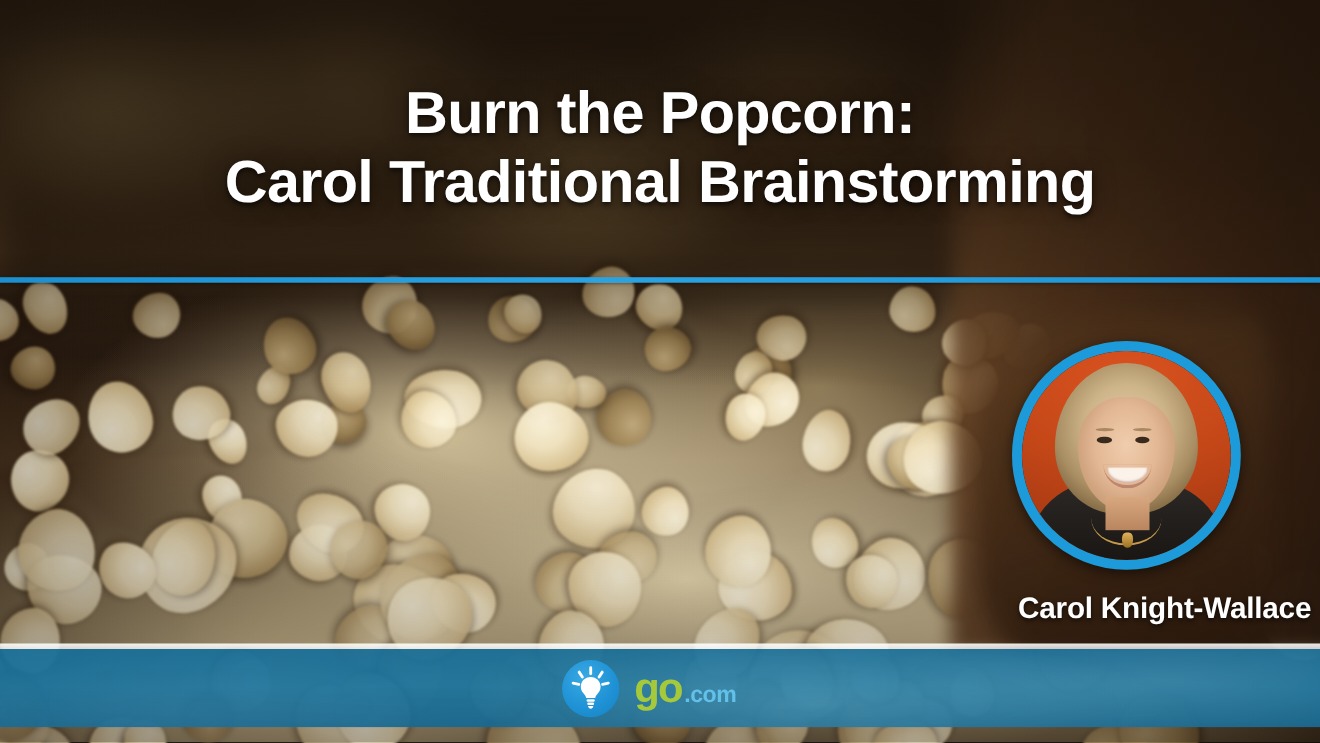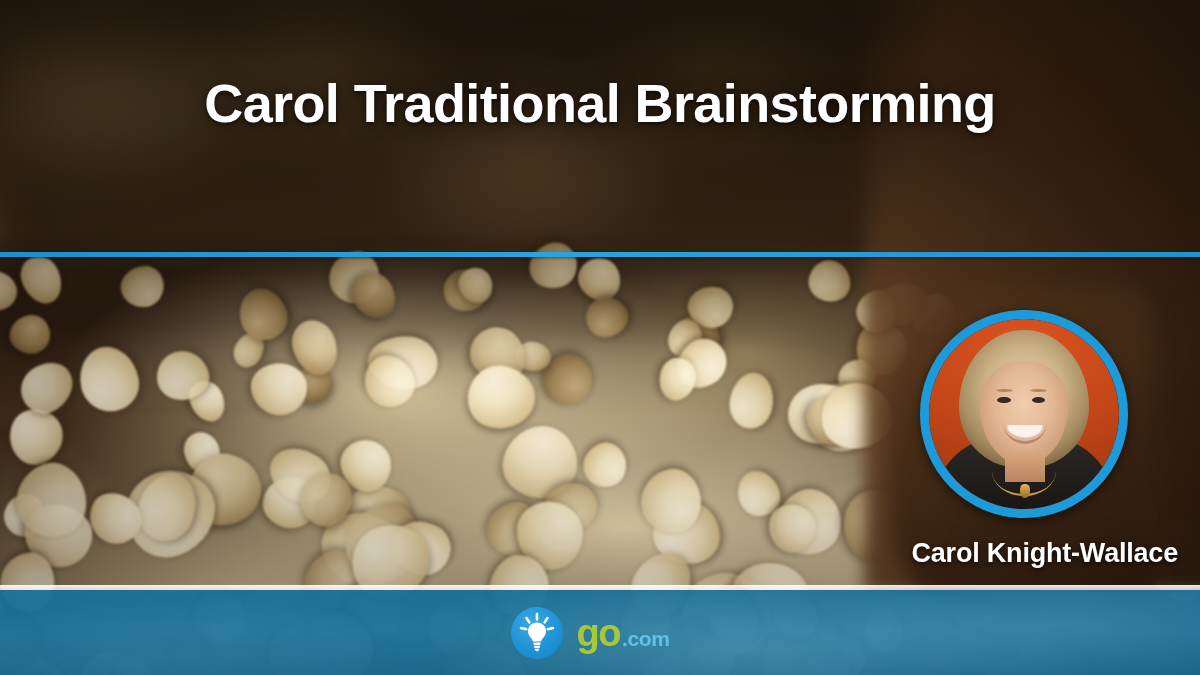--- a/index.html
+++ b/index.html
@@ -210,21 +210,21 @@
     position: absolute;
     left: 48%; top: 87%;
     width: 5%; height: 7%;
     background: linear-gradient(180deg, #e0b45c, #9a6f22);
     border-radius: 40% 40% 50% 50%;
   }
 
   
   .byline {
     position: absolute;
-    right: 22px;
+    right: 8px;
     top: 538px;
     color: #ffffff;
     font-size: 27px;
     font-weight: 700;
     letter-spacing: -0.2px;
     text-shadow: 0 2px 5px rgba(0,0,0,0.7);
     white-space: nowrap;
   }
 
   
@@ -232,21 +232,21 @@
     position: absolute;
     left: 0; right: 0;
     top: 585px;
     height: 5px;
     background: linear-gradient(180deg, rgba(255,255,255,0.9), rgba(255,255,255,0.75));
   }
   .footer {
     position: absolute;
     left: 0; right: 0;
     top: 590px;
-    height: 85px;
+    height: 71px;
     background:
       radial-gradient(ellipse 38% 120% at 62% 70%, rgba(120,180,200,0.35), rgba(0,0,0,0) 70%),
       radial-gradient(ellipse 30% 110% at 88% 40%, rgba(110,170,195,0.30), rgba(0,0,0,0) 72%),
       radial-gradient(ellipse 26% 100% at 14% 80%, rgba(90,150,180,0.18), rgba(0,0,0,0) 72%),
       linear-gradient(180deg, rgba(24,110,152,0.93) 0%, rgba(27,116,158,0.92) 48%, rgba(24,104,144,0.94) 100%);
     display: flex;
     align-items: center;
     justify-content: center;
   }
   .logo {
@@ -445,20 +445,21 @@
       <div class="k dark" style="width: 67.722px; height: 74.1393px; left: 82.5222%; top: 81.4187%; transform: rotate(292.4deg); opacity: 0.89;"></div>
       <div class="k dim" style="width: 50.4616px; height: 46.9784px; left: 56.5425%; top: 83.3127%; transform: rotate(115.3deg); opacity: 0.91;"></div>
       <div class="k dark" style="width: 67.835px; height: 59.9532px; left: 1.57955%; top: 78.0792%; transform: rotate(214.6deg); opacity: 0.87;"></div>
     </div>
 
   <div class="bag"></div>
   <div class="bag2"></div>
   <div class="vignette"></div>
 
   <div class="title">
+    <div class="line1">Burn the Popcorn:</div>
     <div class="line2">Carol Traditional Brainstorming</div>
   </div>
 
   <div class="accent-rule"></div>
 
   <div class="avatar">
     <div class="avatar-photo">
       <div class="av-body"></div>
       <div class="av-hair"></div>
       <div class="av-face"></div>

